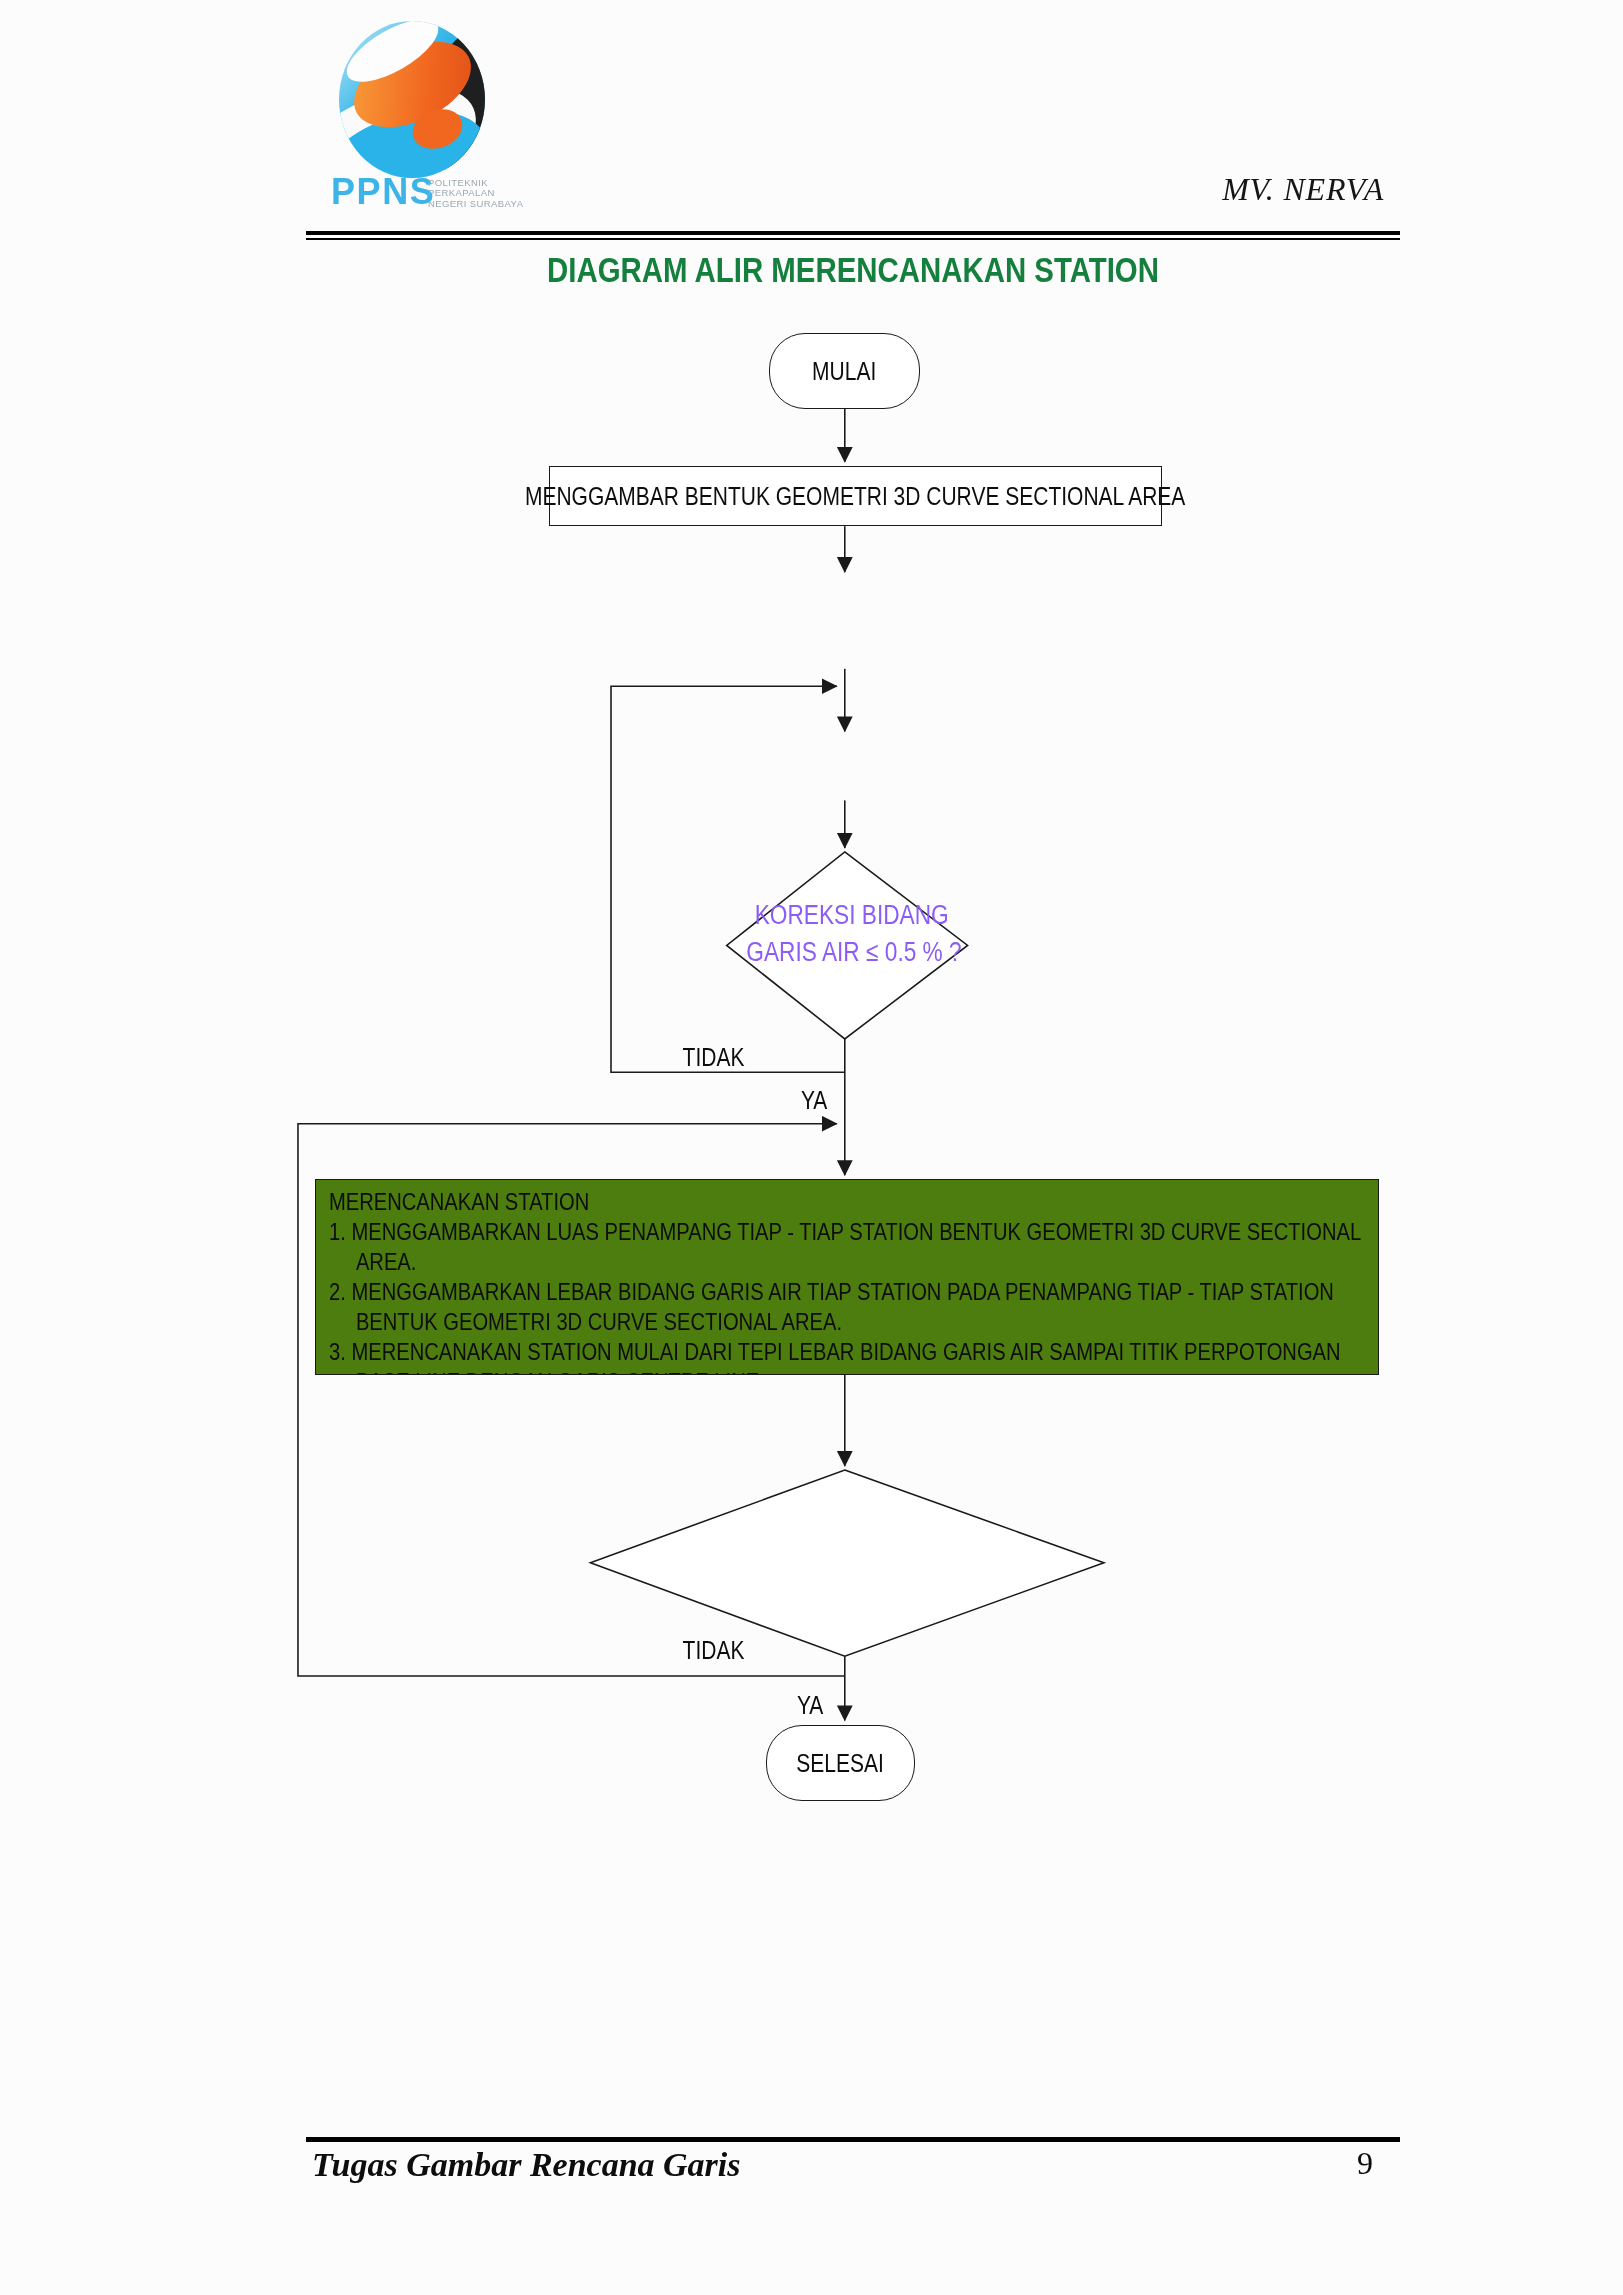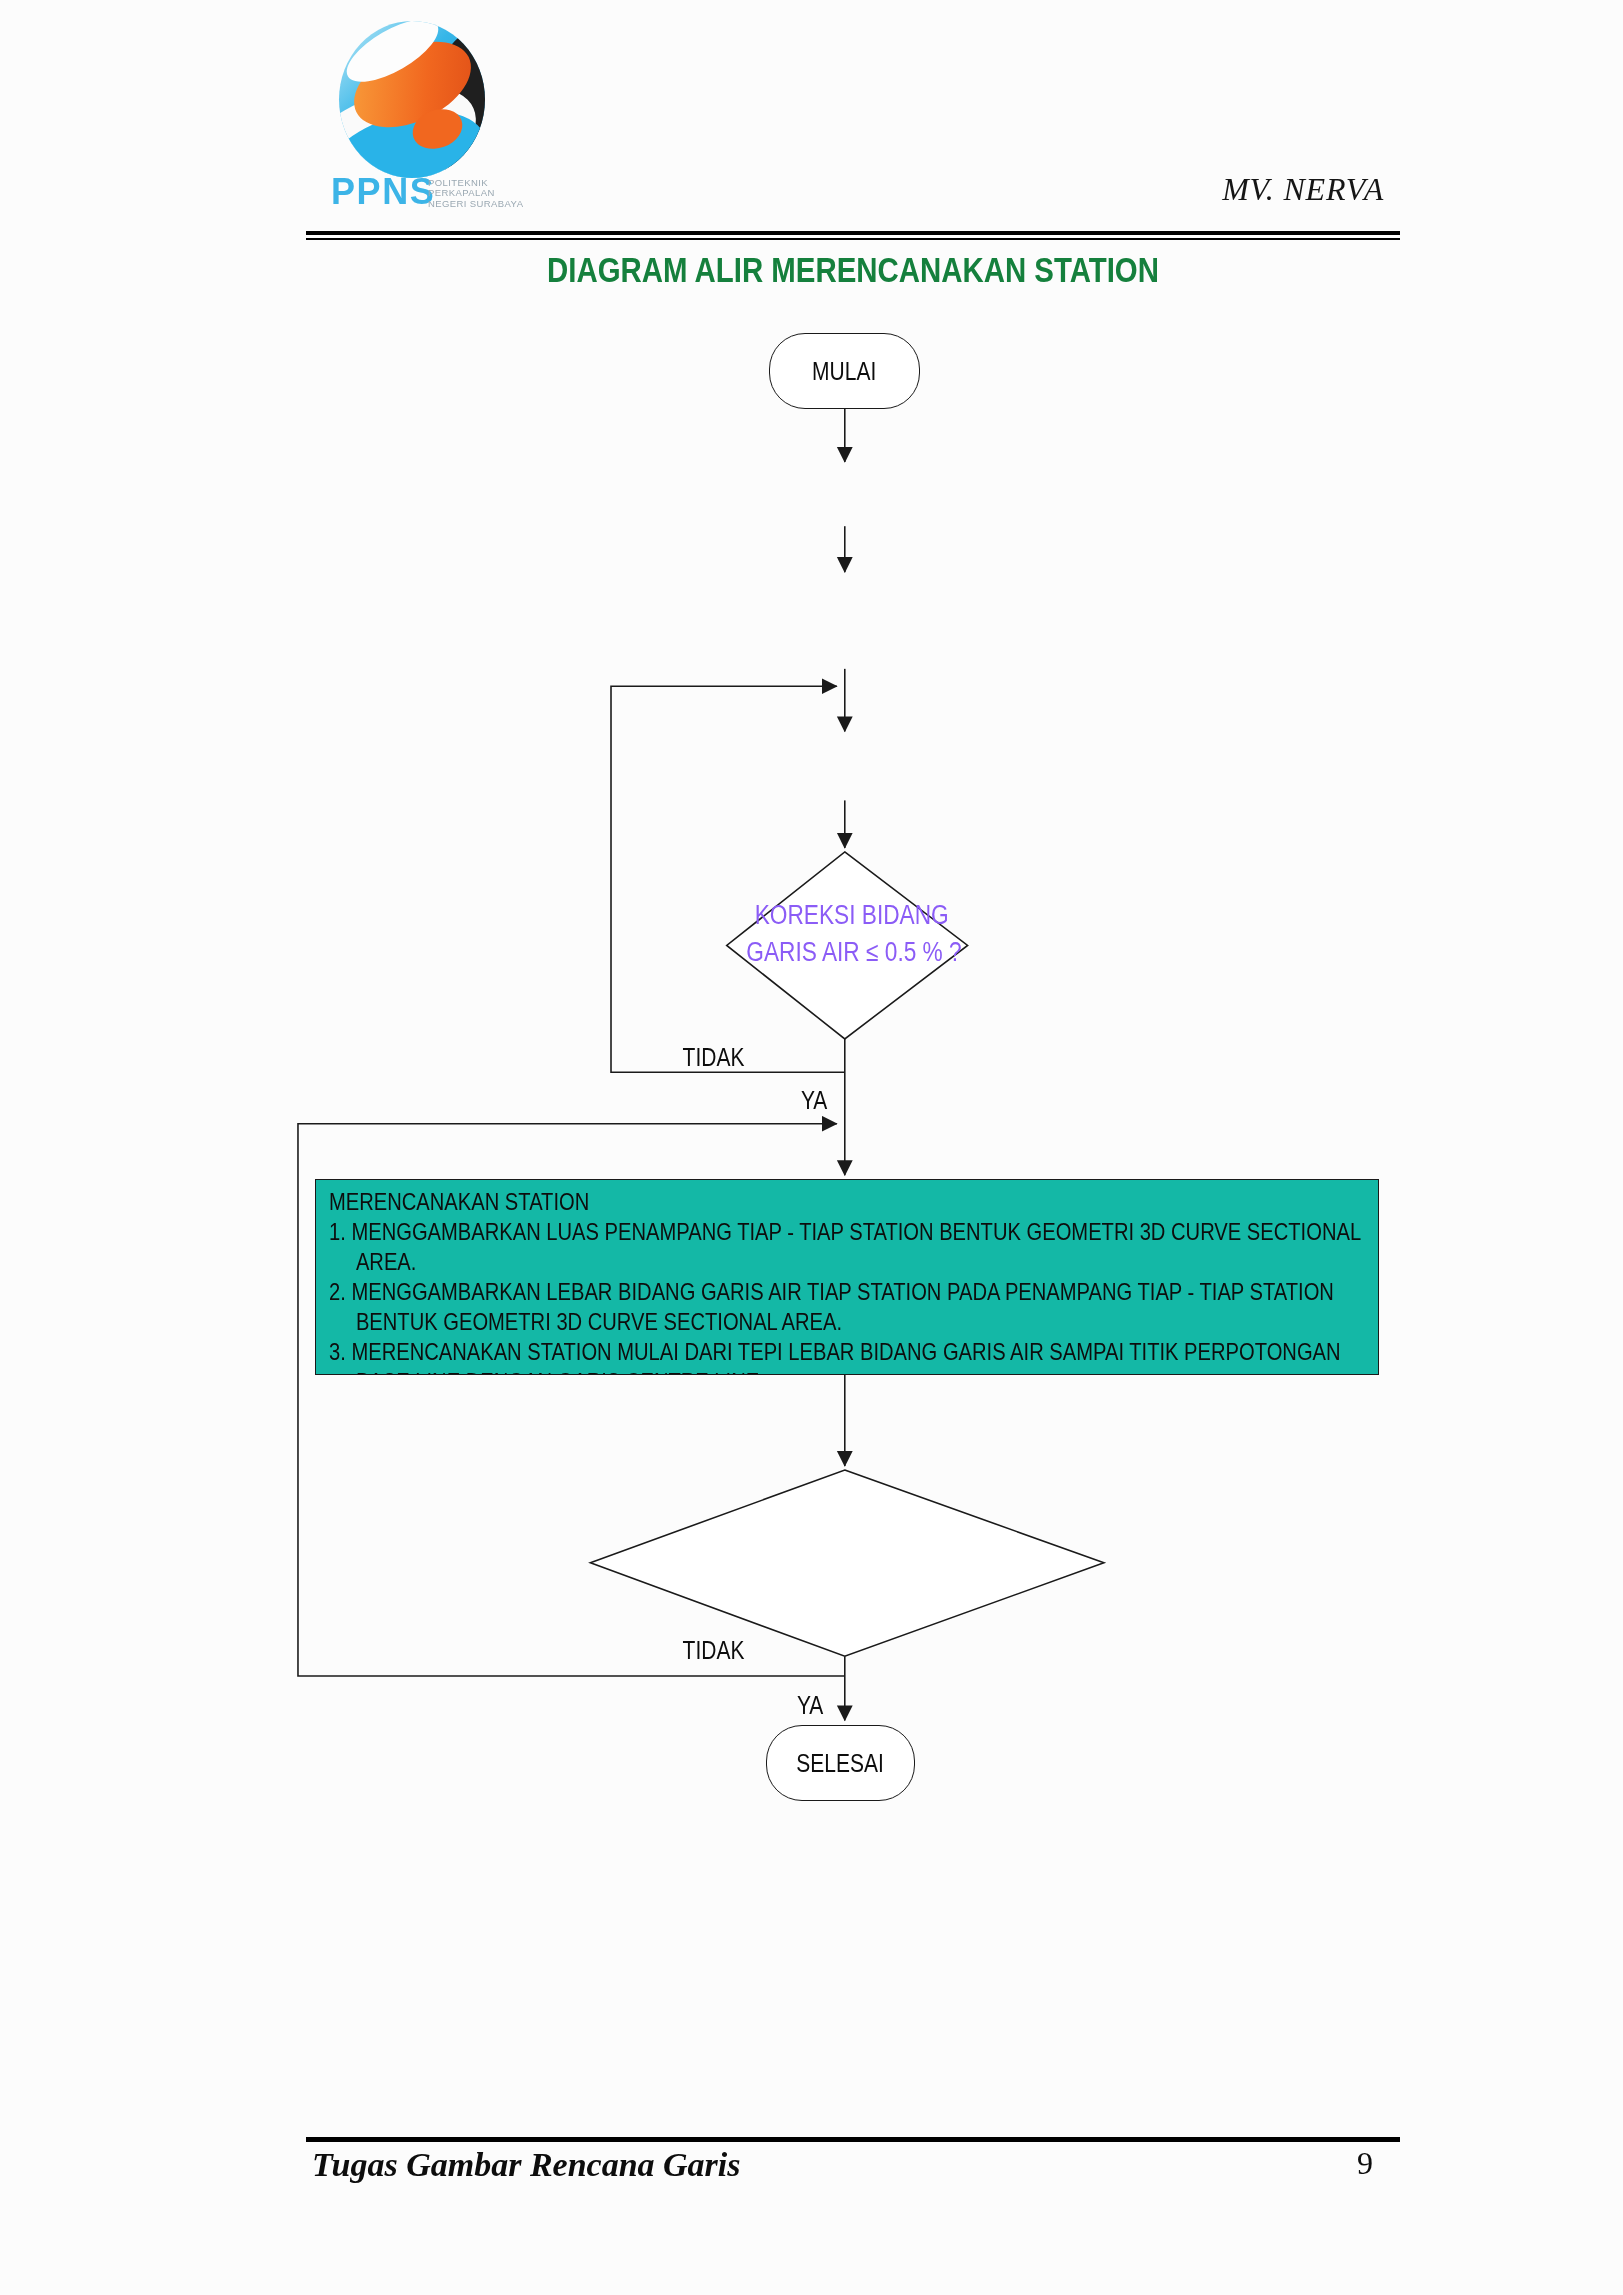--- a/index.html
+++ b/index.html
@@ -39,21 +39,21 @@
   
   .fc-svg{position:absolute; left:0; top:0; z-index:1;}
   .node{position:absolute; z-index:2; background:#fff; border:1.6px solid #1a1a1a;
     box-sizing:border-box; display:flex; flex-direction:column; align-items:center;
     justify-content:center; text-align:center; font-size:25px; line-height:36px; color:#0d0d0d;}
   .terminator{border-radius:36px;}
   .dtext{position:absolute; z-index:2; text-align:right; font-size:27px; line-height:37px; color:#8b5cf6;}
   .dlabel{position:absolute; z-index:2; font-size:25px; color:#0d0d0d;}
   .dlabel.right{text-align:right;}
   .bigbox{position:absolute; z-index:2; left:315px; top:1179px; width:1064px; height:196px;
-    background:#14b8a6; border:1.6px solid #1a1a1a; box-sizing:border-box; overflow:hidden;}
+    background:#4d7c0f; border:1.6px solid #1a1a1a; box-sizing:border-box; overflow:hidden;}
   .bigtext{position:absolute; left:12.7px; top:7.1px; width:1268px; transform:scaleX(0.84);
     transform-origin:left top; font-size:24px; line-height:30px; color:#0d0d0d;}
   .bigtext .item{padding-left:32px; text-indent:-32px;}
 
   
   .footer-bar{position:absolute; left:306px; top:2137px; width:1094px; height:4.8px; background:#000;}
   .footer-text{position:absolute; left:312px; top:2146px; font-family:"Liberation Serif", serif;
     font-weight:bold; font-style:italic; font-size:34px; color:#0d0d0d;}
   .page-num{position:absolute; left:1346px; top:2145px; width:38px; text-align:center;
     font-family:"Liberation Serif", serif; font-size:32px; color:#0d0d0d;}
@@ -102,20 +102,23 @@
       <line x1="1066" y1="2090" x2="1066" y2="2171" marker-end="url(#ah)"></line>
       <polygon fill="#fff" points="1066,1075 1221,1193 1066,1311 917,1193"></polygon>
       <polygon fill="#fff" points="1066,1855 1393,1972 1066,2090 745,1972"></polygon>
     </g>
   </svg>
 
   <div class="node terminator" style="left:769px; top:333px; width:151px; height:76px;">
     <span class="ct">MULAI</span>
   </div>
 
+  <div class="node" style="left:549px; top:466px; width:613px; height:60px;">
+    <span class="ct">MENGGAMBAR BENTUK GEOMETRI 3D CURVE SECTIONAL AREA</span>
+  </div>
 
 
 
   <div class="dtext" style="left:727px; top:897px; width:241px;">
     <span class="ct">KOREKSI BIDANG</span>
     <span class="ct">GARIS AIR ≤ 0.5 % ?</span>
   </div>
 
   <div class="dlabel" style="left:650px; top:1043px; width:127px; text-align:center;">
     <span class="ct">TIDAK</span>

